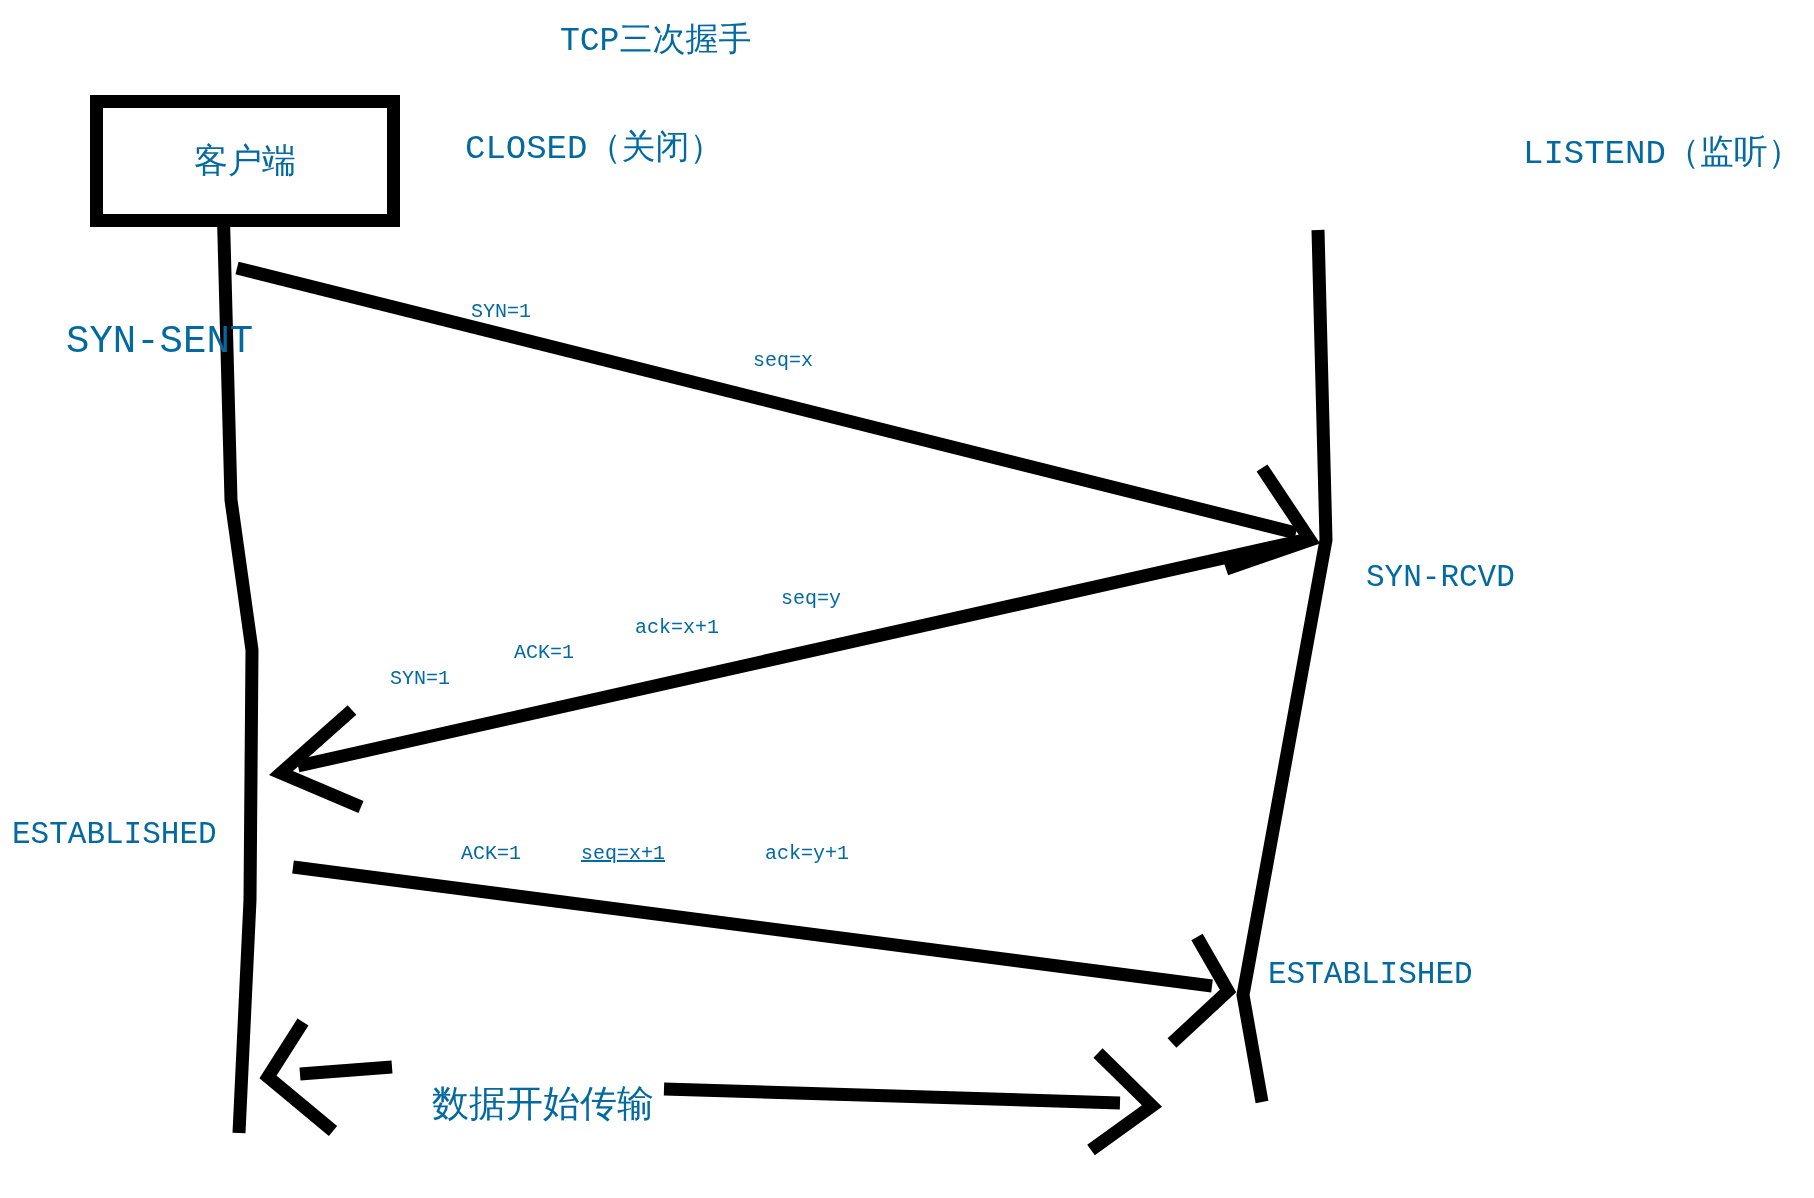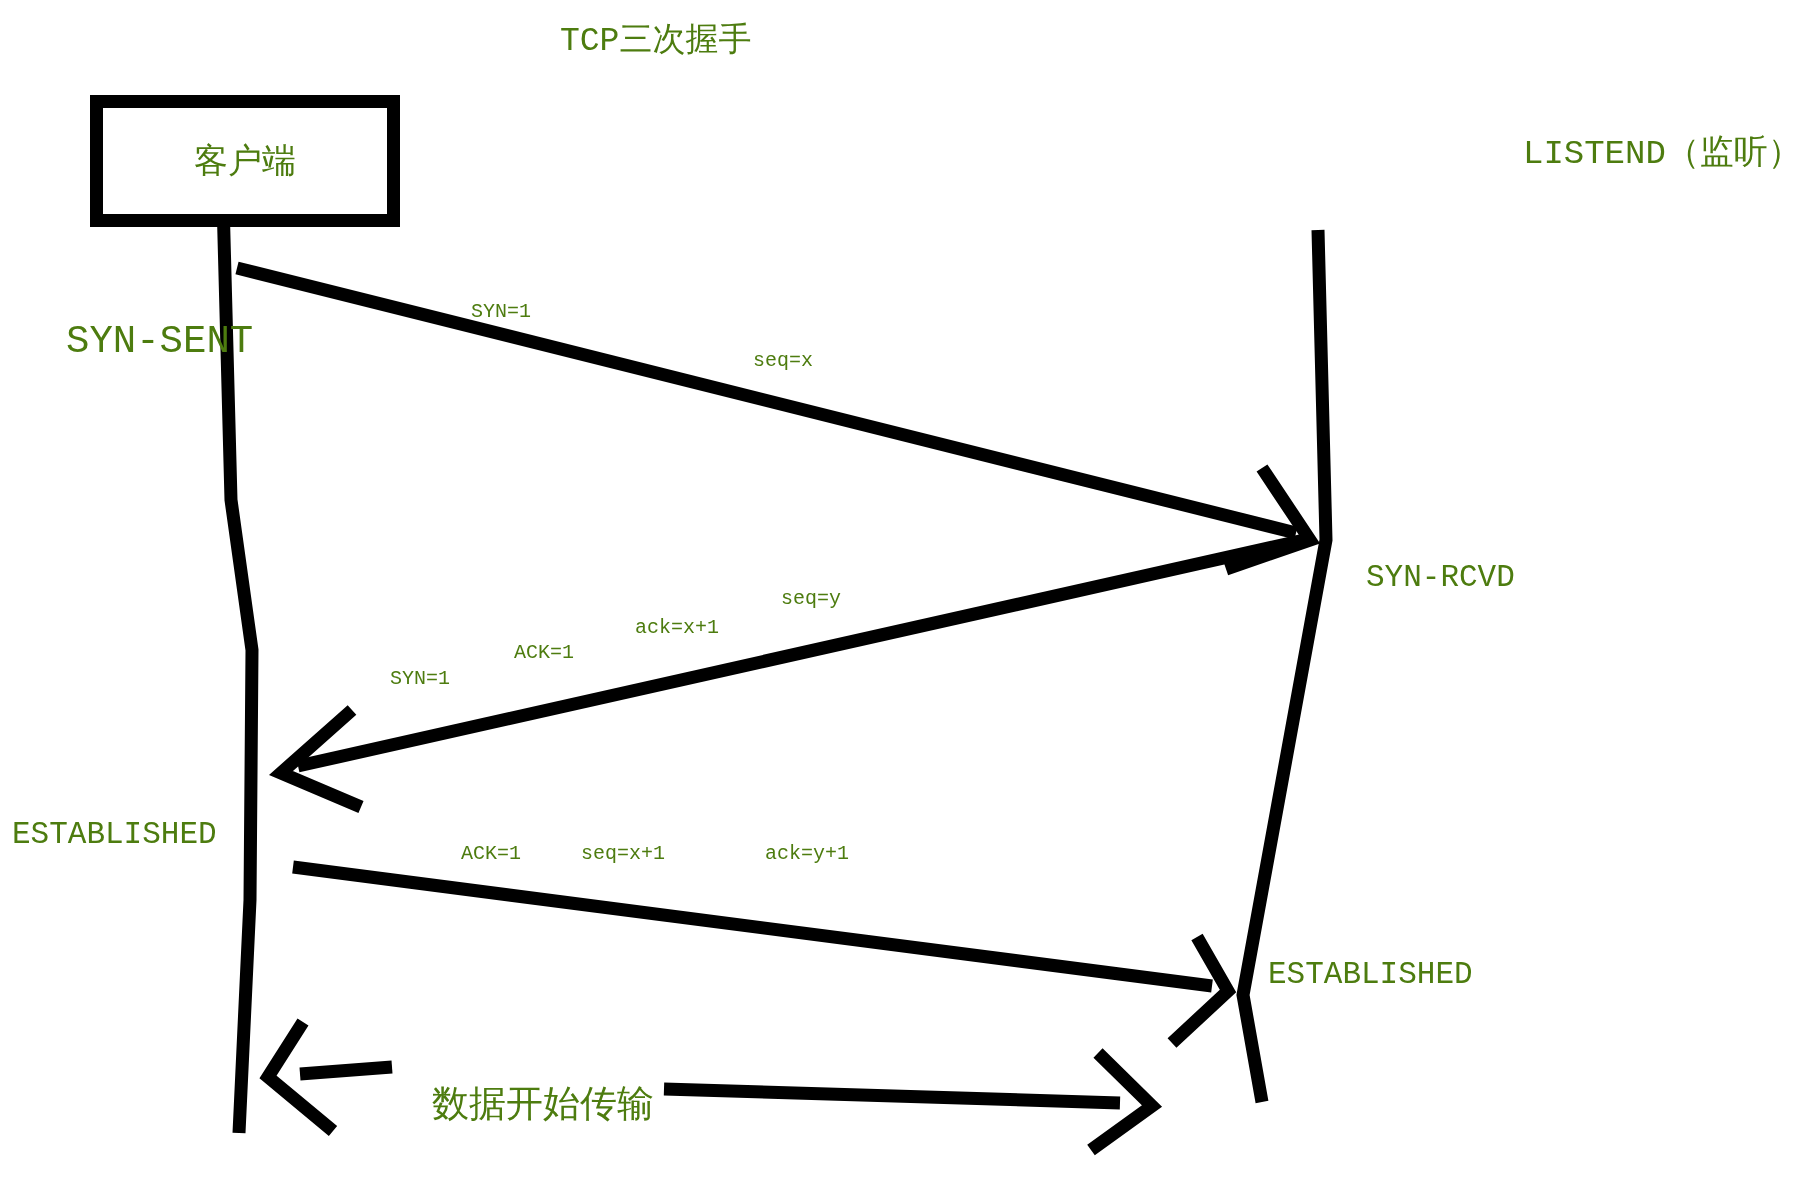--- a/index.html
+++ b/index.html
@@ -6,21 +6,21 @@
     margin: 0;
     padding: 0;
     background: #ffffff;
   }
   .canvas {
     position: relative;
     width: 1814px;
     height: 1198px;
     background: #ffffff;
     font-family: "Liberation Mono", "DejaVu Sans Mono", monospace;
-    color: #4d7c0f;
+    color: #0369a1;
     overflow: hidden;
   }
   .lines-svg {
     position: absolute;
     left: 0;
     top: 0;
     width: 1814px;
     height: 1198px;
   }
   .lines-svg path, .lines-svg polyline {
@@ -54,21 +54,21 @@
   .syn-sent  { left: 66px;   top: 321px;  font-size: 39px; }
   .m1-syn    { left: 471px;  top: 301px; }
   .m1-seq    { left: 753px;  top: 350px; }
   .syn-rcvd  { left: 1366px; top: 561px;  font-size: 31px; }
   .m2-seq    { left: 781px;  top: 588px; }
   .m2-ack    { left: 635px;  top: 617px; }
   .m2-ackf   { left: 514px;  top: 642px; }
   .m2-syn    { left: 390px;  top: 668px; }
   .est-left  { left: 12px;   top: 818px;  font-size: 31px; }
   .m3-ackf   { left: 461px;  top: 843px; }
-  .m3-seq    { left: 581px;  top: 843px; }
+  .m3-seq    { left: 581px;  top: 843px; text-decoration: underline; }
   .m3-ack    { left: 765px;  top: 843px; }
   .est-right { left: 1268px; top: 958px;  font-size: 31px; }
   .data-lbl  { left: 432px;  top: 1086px; font-size: 37px; }
 </style>
 </head>
 <body>
 
 <div class="canvas">
 
   <svg class="lines-svg" viewBox="0 0 1814 1198" xmlns="http://www.w3.org/2000/svg">
@@ -89,20 +89,21 @@
     <polyline points="303,1022 268,1077 333,1131"></polyline>
     <path d="M664,1089 L1120,1103"></path>
     <polyline points="1098,1053 1152,1106 1091,1150"></polyline>
   </svg>
 
   <div class="lbl title">TCP三次握手</div>
 
   <div class="node-box client-box">
     <span>客户端</span>
   </div>
+  <div class="lbl closed">CLOSED（关闭）</div>
 
   <div class="lbl listend">LISTEND（监听）</div>
 
   <div class="lbl syn-sent">SYN-SENT</div>
 
   <div class="lbl m1-syn">SYN=1</div>
   <div class="lbl m1-seq">seq=x</div>
 
   <div class="lbl syn-rcvd">SYN-RCVD</div>
 

